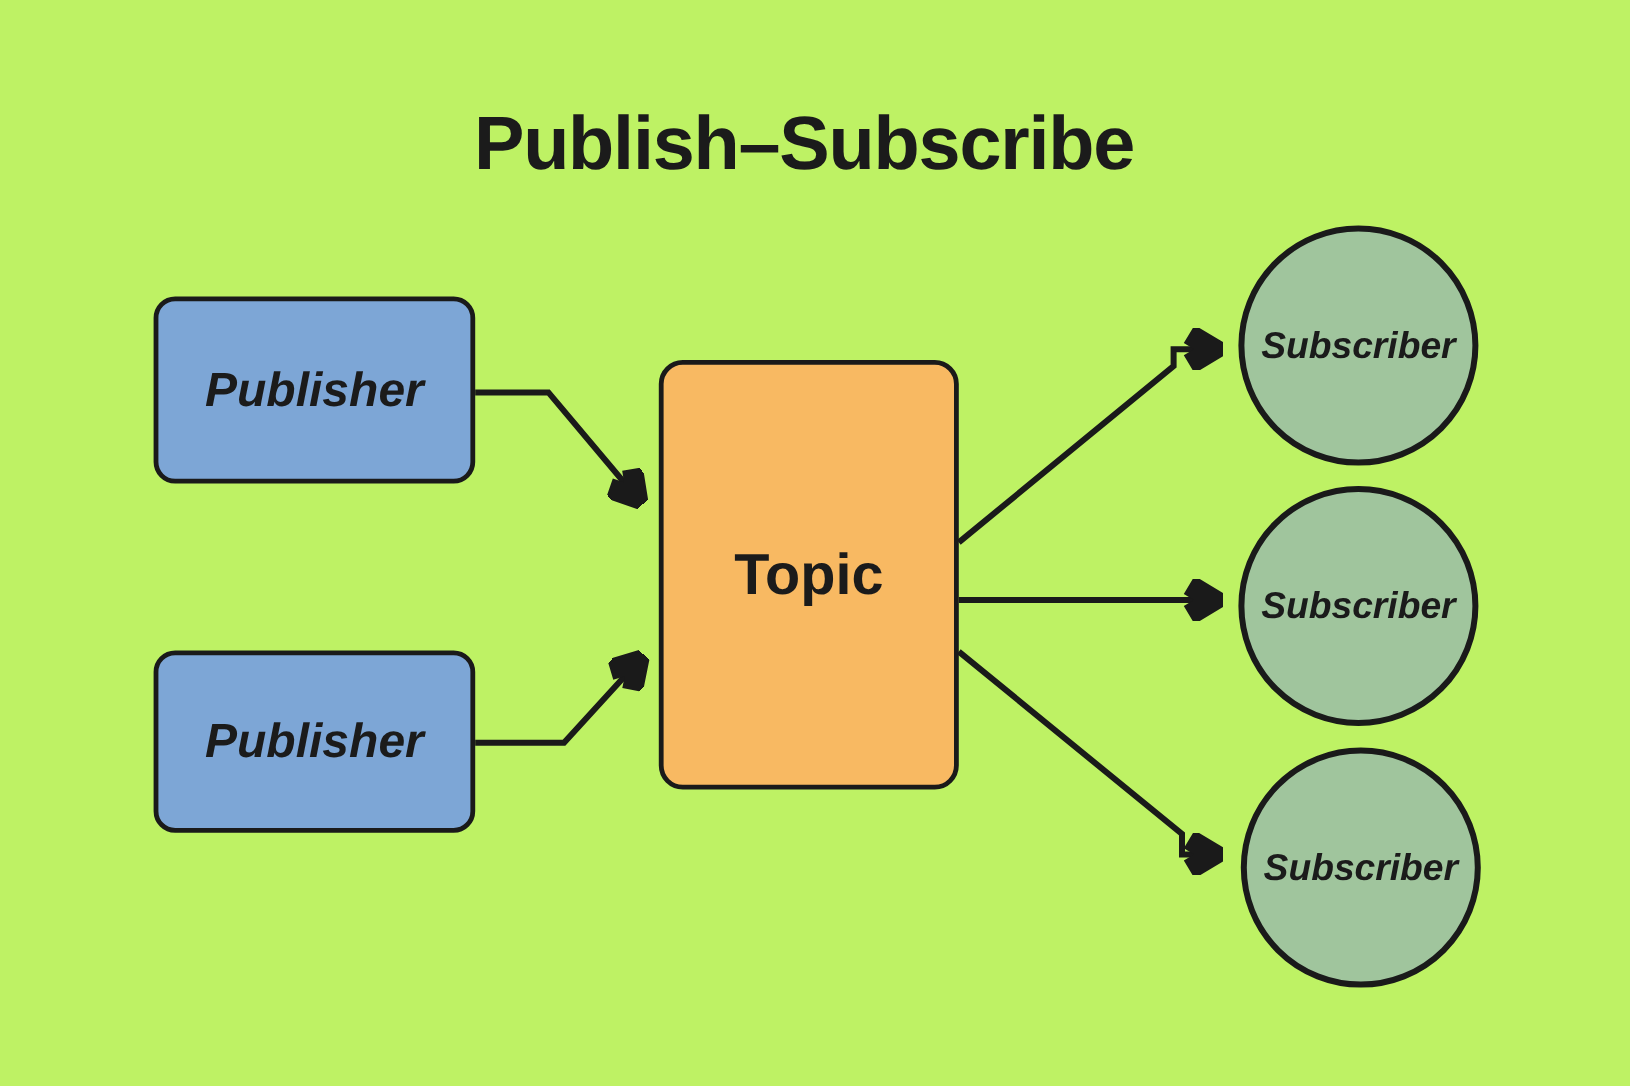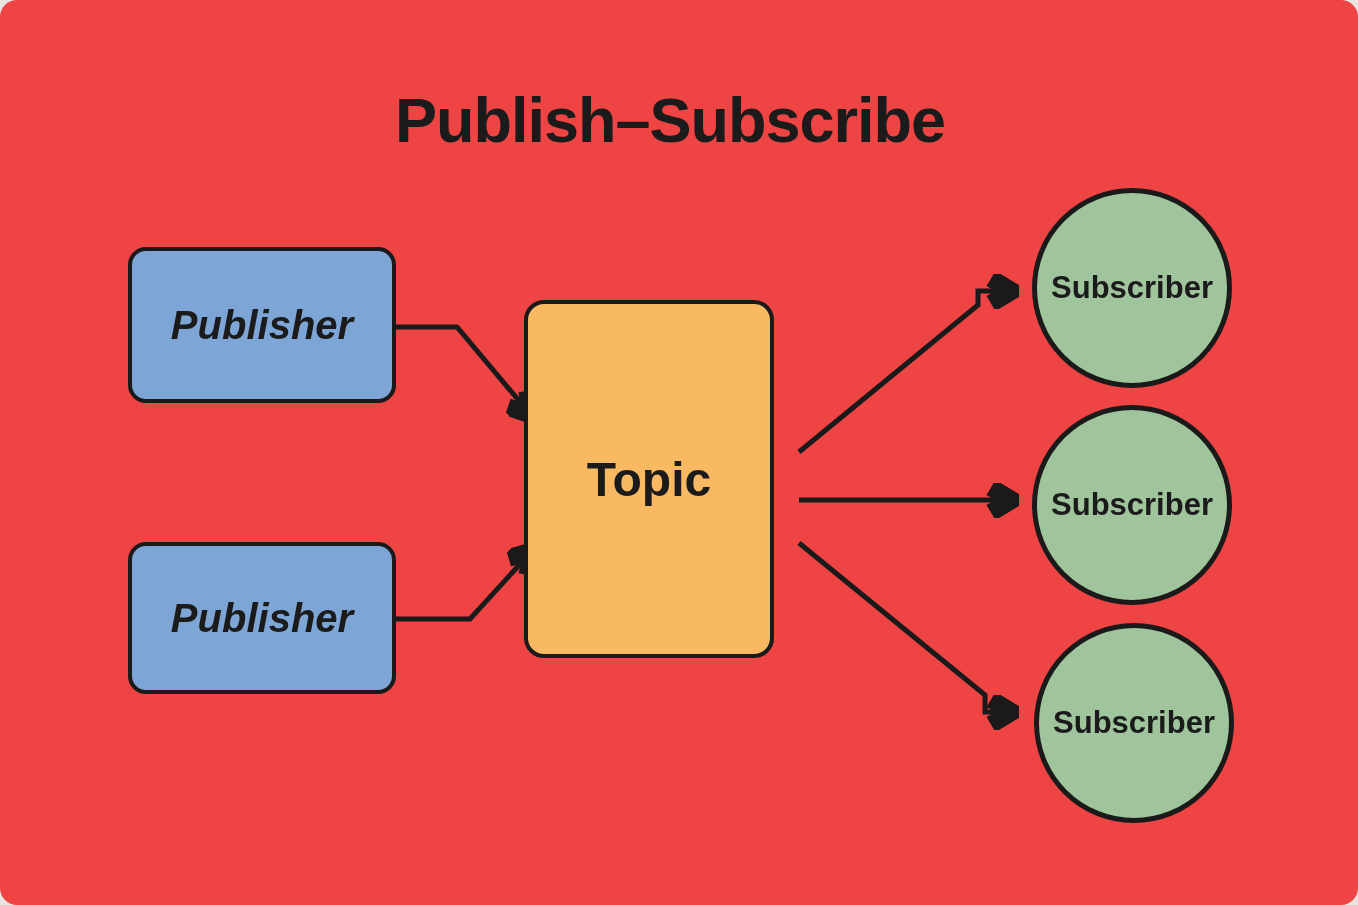--- a/index.html
+++ b/index.html
@@ -4,25 +4,24 @@
 <style>
   html, body {
     margin: 0;
     padding: 0;
     background: #e8e6df;
   }
   .canvas {
     position: relative;
     width: 1358px;
     height: 905px;
-    background: #ef4444;
+    background: #bef264;
     overflow: hidden;
     font-family: "Liberation Sans", "DejaVu Sans", sans-serif;
     color: #1b1b1b;
-    border-radius: 17px;
   }
   .title {
     position: absolute;
     top: 84px;
     left: 0;
     width: 1340px;
     text-align: center;
     font-size: 63px;
     font-weight: 800;
     letter-spacing: -1px;
@@ -42,35 +41,36 @@
     width: 268px;
     height: 156px;
     background: #7da6d6;
     border-radius: 18px;
     font-size: 40px;
     font-style: italic;
   }
   .publisher.pub-1 { left: 128px; top: 247px; }
   .publisher.pub-2 { left: 128px; top: 542px; height: 152px; }
   .topic {
-    left: 524px;
+    left: 549px;
     top: 300px;
     width: 250px;
     height: 358px;
     background: #f8b962;
     border-radius: 20px;
     font-size: 48px;
   }
   .subscriber {
     width: 200px;
     height: 200px;
     background: #a0c59d;
     border: 5px solid #1a1a1a;
     border-radius: 50%;
     font-size: 31px;
+    font-style: italic;
   }
   .subscriber.sub-1 { left: 1032px; top: 188px; }
   .subscriber.sub-2 { left: 1032px; top: 405px; }
   .subscriber.sub-3 { left: 1034px; top: 623px; }
   .arrow-layer {
     position: absolute;
     left: 0;
     top: 0;
     width: 1358px;
     height: 905px;

